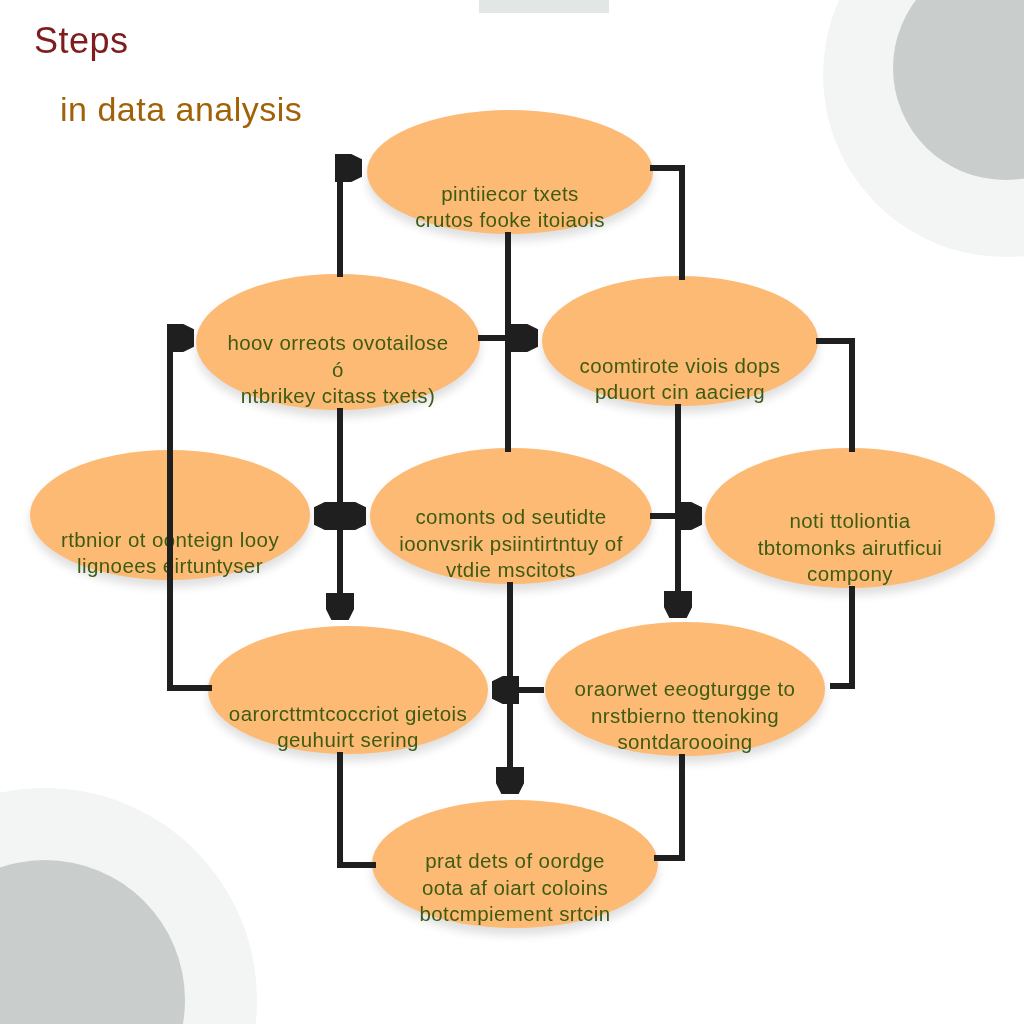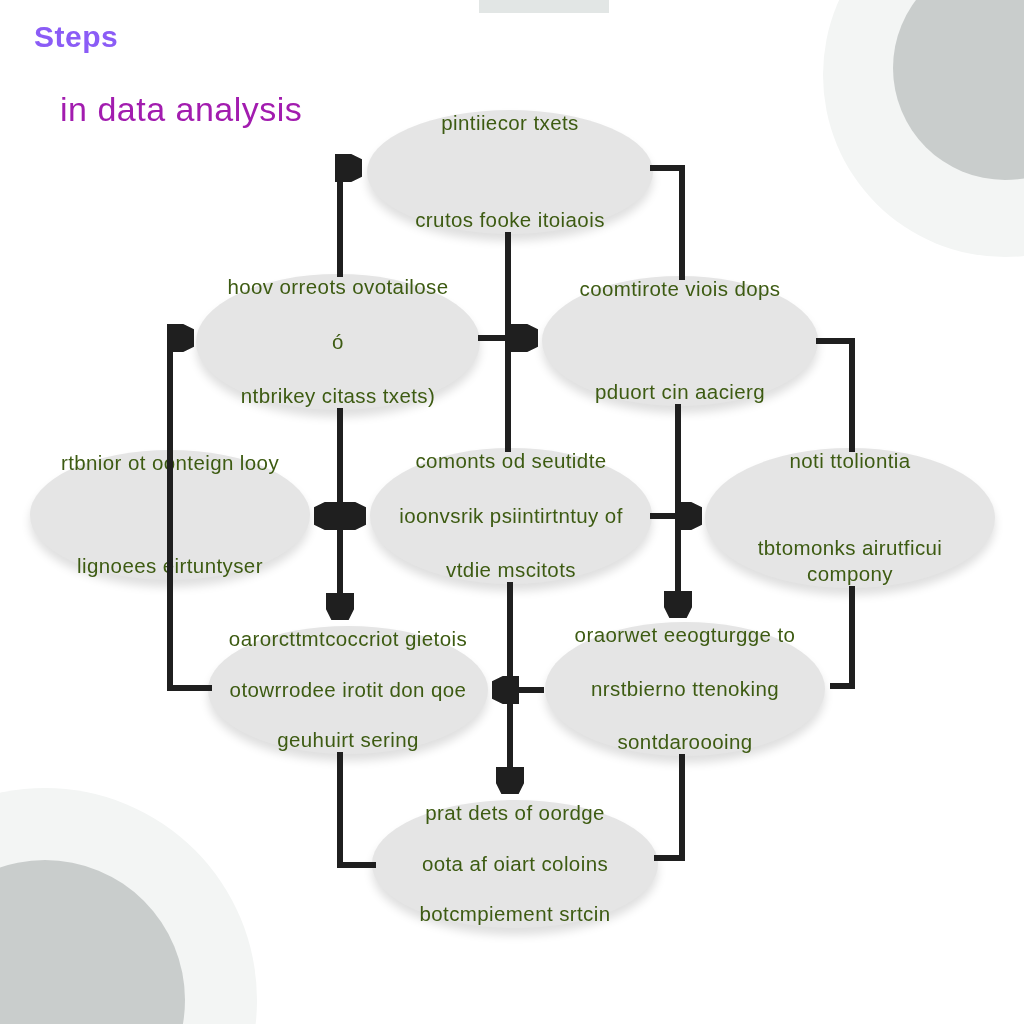--- a/index.html
+++ b/index.html
@@ -10,32 +10,32 @@
   
   .halo{position:absolute;border-radius:50%;background:#f3f5f4;}
   .blob{position:absolute;border-radius:50%;background:#c9cdcc;}
   #halo-tr{left:823px;top:-107px;width:364px;height:364px;}
   #blob-tr{left:893px;top:-44px;width:224px;height:224px;}
   #halo-bl{left:-167px;top:788px;width:424px;height:424px;}
   #blob-bl{left:-95px;top:860px;width:280px;height:280px;}
   #top-bar{position:absolute;left:479px;top:0;width:130px;height:13px;background:#e2e6e5;}
   
   #title{
-    position:absolute;left:34px;top:20px;font-size:30px;font-weight:bold;
-    color:#8b5cf6;letter-spacing:0.5px;
+    position:absolute;left:34px;top:20px;font-size:36px;font-weight:normal;
+    color:#7f1d1d;letter-spacing:0.5px;
   }
   #subtitle{
     position:absolute;left:60px;top:90px;font-size:34px;font-weight:500;
-    color:#a21caf;letter-spacing:0.5px;
+    color:#a16207;letter-spacing:0.5px;
   }
   
   .node{
-    position:absolute;border-radius:50%;background:#e5e5e5;
+    position:absolute;border-radius:50%;background:#fdba74;
     box-shadow:0 7px 10px rgba(0,0,0,0.13);
-    display:flex;flex-direction:column;align-items:center;justify-content:space-between;
+    display:flex;flex-direction:column;align-items:center;justify-content:flex-end;
     text-align:center;color:#3d5b12;font-size:20.5px;font-weight:500;
     line-height:1.3;letter-spacing:0.4px;padding:0 18px;box-sizing:border-box;
   }
   #node-top{left:367px;top:110px;width:286px;height:124px;}
   #node-r2-left{left:196px;top:274px;width:284px;height:136px;}
   #node-r2-right{left:542px;top:276px;width:276px;height:130px;}
   #node-r3-left{left:30px;top:450px;width:280px;height:130px;}
   #node-r3-center{left:370px;top:448px;width:282px;height:136px;}
   #node-r3-right{left:705px;top:448px;width:290px;height:140px;}
   #node-r4-left{left:208px;top:626px;width:280px;height:128px;}
@@ -86,21 +86,20 @@
     <div>vtdie mscitots</div>
   </div>
 
   <div class="node" id="node-r3-right">
     <div>noti ttoliontia</div>
     <div>tbtomonks airutficui compony</div>
   </div>
 
   <div class="node" id="node-r4-left">
     <div>oarorcttmtcoccriot gietois</div>
-    <div>otowrrodee irotit don qoe</div>
     <div>geuhuirt sering</div>
   </div>
 
   <div class="node" id="node-r4-right">
     <div>oraorwet eeogturgge to</div>
     <div>nrstbierno ttenoking</div>
     <div>sontdaroooing</div>
   </div>
 
   <div class="node" id="node-bottom">

